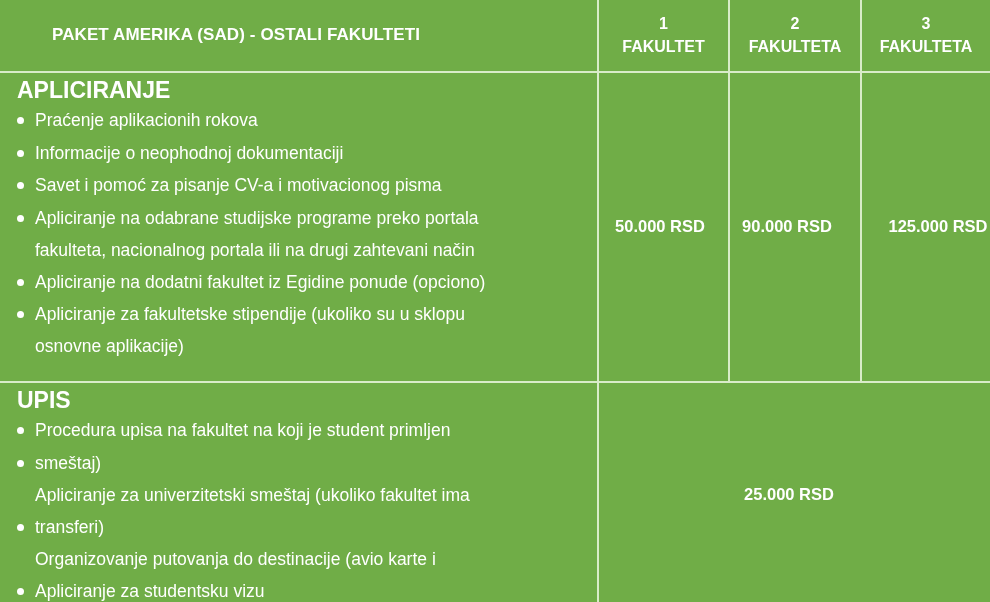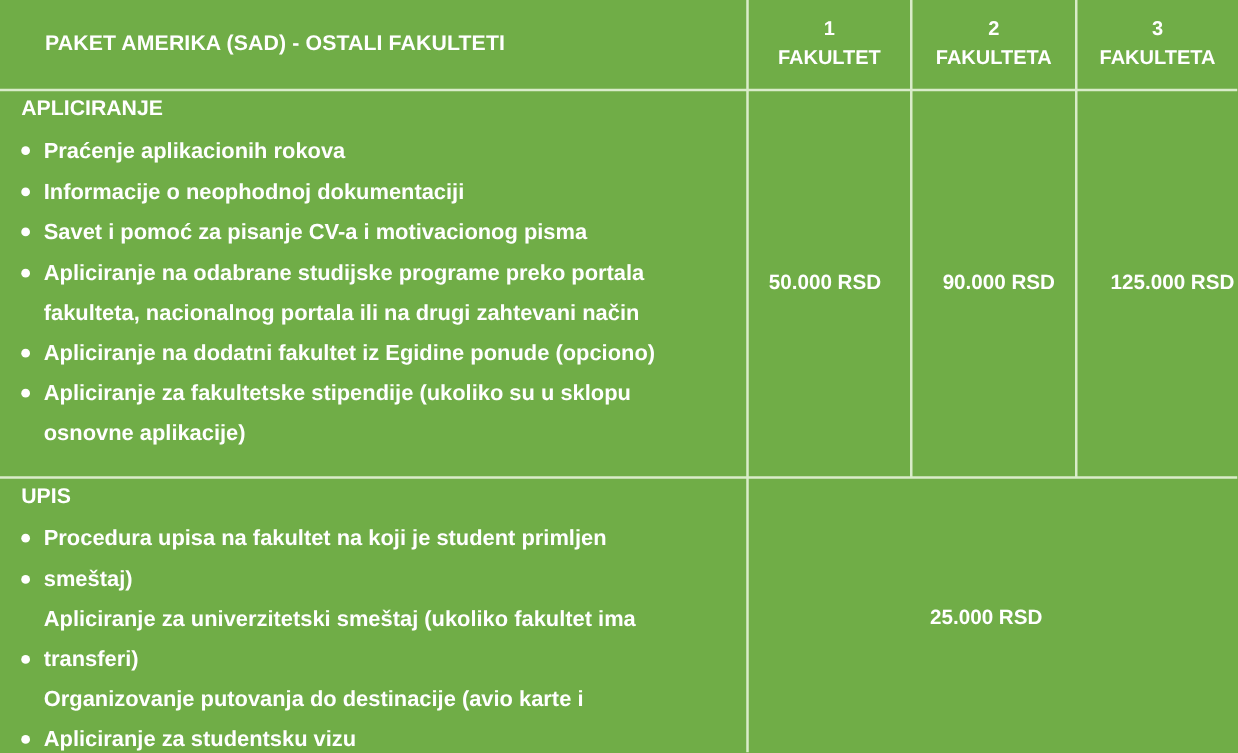--- a/index.html
+++ b/index.html
@@ -5,34 +5,34 @@
   html, body { margin: 0; padding: 0; }
   body {
     width: 990px; height: 602px; overflow: hidden;
     background: #70AD47;
     font-family: "Liberation Sans", "DejaVu Sans", sans-serif;
     color: #ffffff;
   }
   .grid { position: relative; width: 990px; height: 602px; }
   .line { position: absolute; background: #d9ecc9; }
   .hdr-title {
-    position: absolute; left: 36px; top: 25px;
+    position: absolute; left: 52px; top: 25px;
     font-weight: bold; font-size: 17px; letter-spacing: 0.1px;
   }
   .hdr-col {
     position: absolute; top: 12px; text-align: center;
     font-weight: bold; font-size: 16px; line-height: 23px;
   }
   .section-title {
     position: absolute; left: 17px;
-    font-weight: bold; font-size: 17px;
+    font-weight: bold; font-size: 23px;
   }
   ul.items {
     position: absolute; left: 17px; margin: 0; padding: 0; list-style: none;
-    font-size: 17.5px; line-height: 32.5px; width: 575px; font-weight: bold;
+    font-size: 17.5px; line-height: 32.5px; width: 575px;
   }
   ul.items li { position: relative; padding-left: 18px; }
   ul.items li::before {
     content: ""; position: absolute; left: 0; top: 13px;
     width: 7px; height: 7px; border-radius: 50%; background: #fff;
   }
   ul.items li .wrap { display: block; line-height: 32px; }
   .price {
     position: absolute; text-align: center;
     font-weight: bold; font-size: 16.5px;
@@ -74,21 +74,21 @@
       <span class="wrap">fakulteta, nacionalnog portala ili na drugi zahtevani način</span>
     </li>
     <li><span>Apliciranje na dodatni fakultet iz Egidine ponude (opciono)</span></li>
     <li>
       <span class="wrap">Apliciranje za fakultetske stipendije (ukoliko su u sklopu</span>
       <span class="wrap">osnovne aplikacije)</span>
     </li>
   </ul>
 
   <div class="price" style="left:599px;width:122px;top:217px;">50.000 RSD</div>
-  <div class="price" style="left:730px;width:114px;top:217px;text-align:right;">90.000 RSD</div>
+  <div class="price" style="left:730px;width:114px;top:217px;">90.000 RSD</div>
   <div class="price" style="left:862px;width:152px;top:217px;">125.000 RSD</div>
 
   <div class="section-title" style="top:387px;">UPIS</div>
   <ul class="items" style="top:414px;">
     <li><span>Procedura upisa na fakultet na koji je student primljen</span></li>
     <li>
       <span class="wrap">smeštaj)</span>
       <span class="wrap">Apliciranje za univerzitetski smeštaj (ukoliko fakultet ima</span>
     </li>
     <li>

